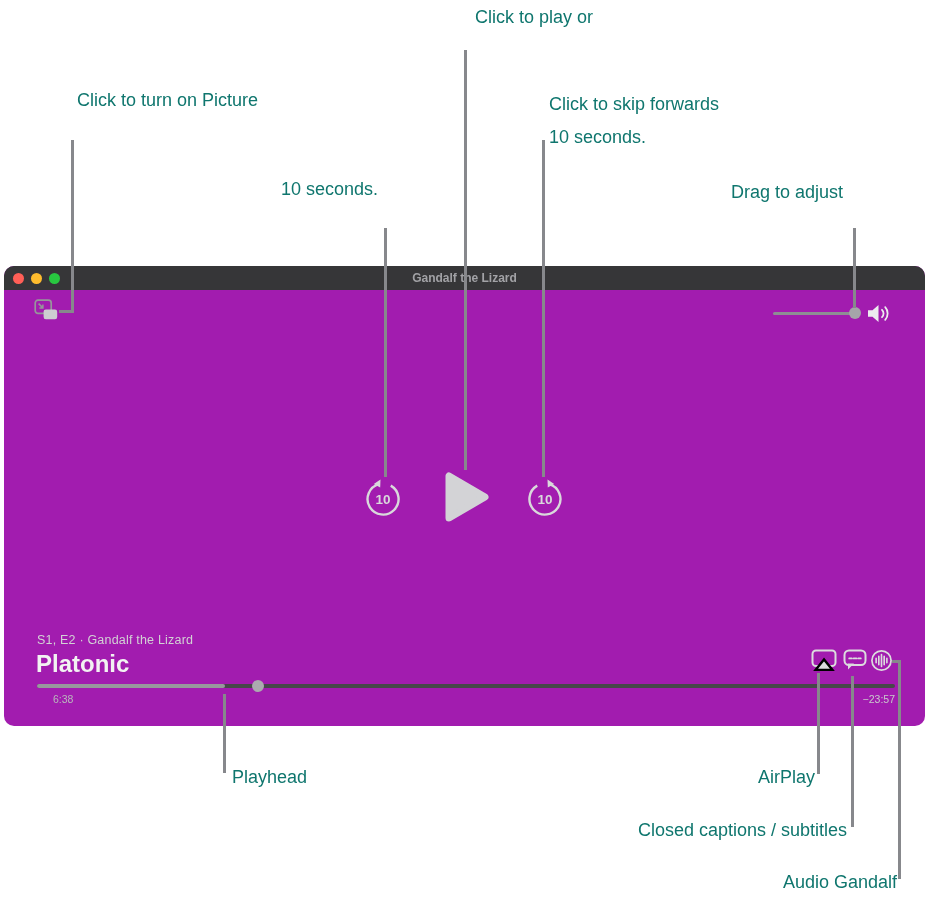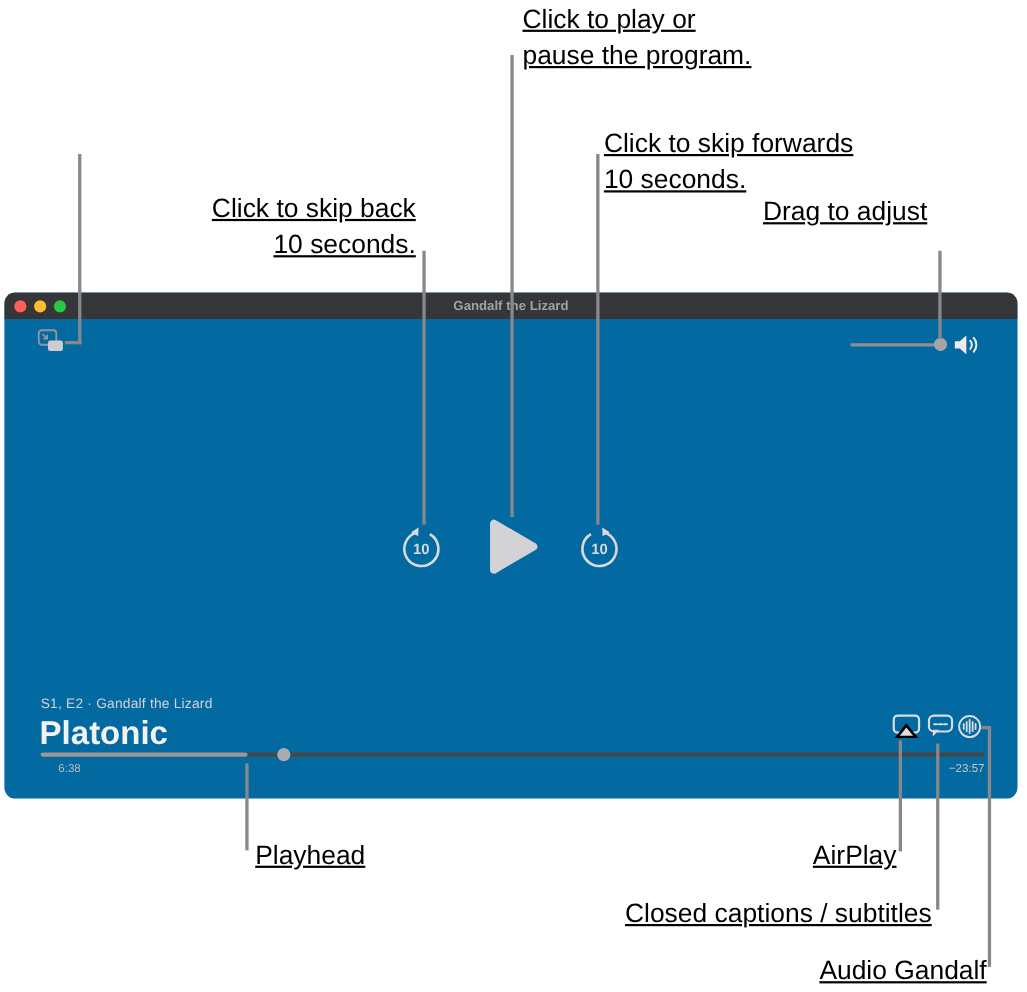--- a/index.html
+++ b/index.html
@@ -1,36 +1,35 @@
 <!DOCTYPE html>
 <html><head>
 <meta charset="utf-8">
 <style>
   * { margin:0; padding:0; box-sizing:border-box; }
   html,body { width:934px; height:902px; background:#ffffff; font-family:"Liberation Sans", sans-serif; position:relative; overflow:hidden; }
 
   
   .callout {
     position:absolute;
-    font-size:24px;
+    font-size:18px;
     line-height:33px;
-    color:#000000;
+    color:#0f766e;
     white-space:nowrap;
     z-index:3;
-    text-decoration:underline;
   }
   .callout.right { text-align:right; }
 
   
   .cline { position:absolute; background:#87888c; z-index:6; }
 
   
   .window {
     position:absolute; left:4px; top:266px; width:921px; height:460px;
-    background:#0369a1; border-radius:10px; overflow:hidden; z-index:1;
+    background:#a21caf; border-radius:10px; overflow:hidden; z-index:1;
   }
   .titlebar {
     position:absolute; left:0; top:0; right:0; height:24px;
     background:#363638; display:flex; align-items:center;
   }
   .traffic { position:absolute; left:9px; top:6.5px; display:flex; gap:7px; }
   .traffic span { width:11px; height:11px; border-radius:50%; display:block; }
   .t-red   { background:#ff5f57; }
   .t-yellow{ background:#febc2e; }
   .t-green { background:#28c840; }
@@ -46,48 +45,47 @@
   .vol-knob   { position:absolute; left:845px; top:41px; width:12px; height:12px; border-radius:50%; background:#a5a5a9; }
   .speaker    { left:862px; top:37px; }
 
   
   .skip-back  { left:359px; top:212px; }
   .play-btn   { left:440px; top:204px; }
   .skip-fwd   { left:521px; top:212px; }
 
   
   .ep-info  { position:absolute; left:33px; top:367px; font-size:12.5px; color:#d2d2d4; letter-spacing:.2px;text-align:center; }
-  .show-title{ position:absolute; left:32px; top:384px; font-size:30px; font-weight:bold; color:#f2f2f2; }
+  .show-title{ position:absolute; left:32px; top:384px; font-size:24px; font-weight:bold; color:#f2f2f2; }
   .scrub     { position:absolute; left:33px; top:418px; width:858px; height:4px; border-radius:2px; background:#47474a; }
   .scrub-played { position:absolute; left:0; top:0; height:4px; width:188px; border-radius:2px; background:#98989d; }
   .scrub-knob{ position:absolute; left:215px; top:-4px; width:12px; height:12px; border-radius:50%; background:#ababaf; }
   .t-elapsed { position:absolute; left:33px; top:427px; font-size:10.5px; color:#b9b9bc;padding-left:16px; }
   .t-remain  { position:absolute; right:30px; top:427px; font-size:10.5px; color:#c9c9cc; }
 
   .airplay-btn { left:806px; top:382px; }
   .cc-btn      { left:839px; top:383px; }
   .audio-btn   { left:866px; top:383px; }
 </style>
 </head>
 <body>
 
 <div class="callout" style="left:475px; top:1px;">
   <div>Click to play or</div>
-  <div>pause the program.</div>
 </div>
 
 <div class="callout" style="left:77px; top:84px;">
+  <div>Click to turn on Picture</div>
 </div>
 
 <div class="callout right" style="right:556px; top:173px;">
-  <div>Click to skip back</div>
   <div>10 seconds.</div>
 </div>
 
-<div class="callout" style="left:549px; top:88px;margin-top:26px;">
+<div class="callout" style="left:549px; top:88px;">
   <div>Click to skip forwards</div>
   <div>10 seconds.</div>
 </div>
 
 <div class="callout right" style="right:91px; top:176px;margin-left:32px;">
   <div>Drag to adjust</div>
 </div>
 
 <div class="callout" style="left:232px; top:761px;">Playhead</div>
 <div class="callout right" style="right:119px; top:761px;">AirPlay</div>

